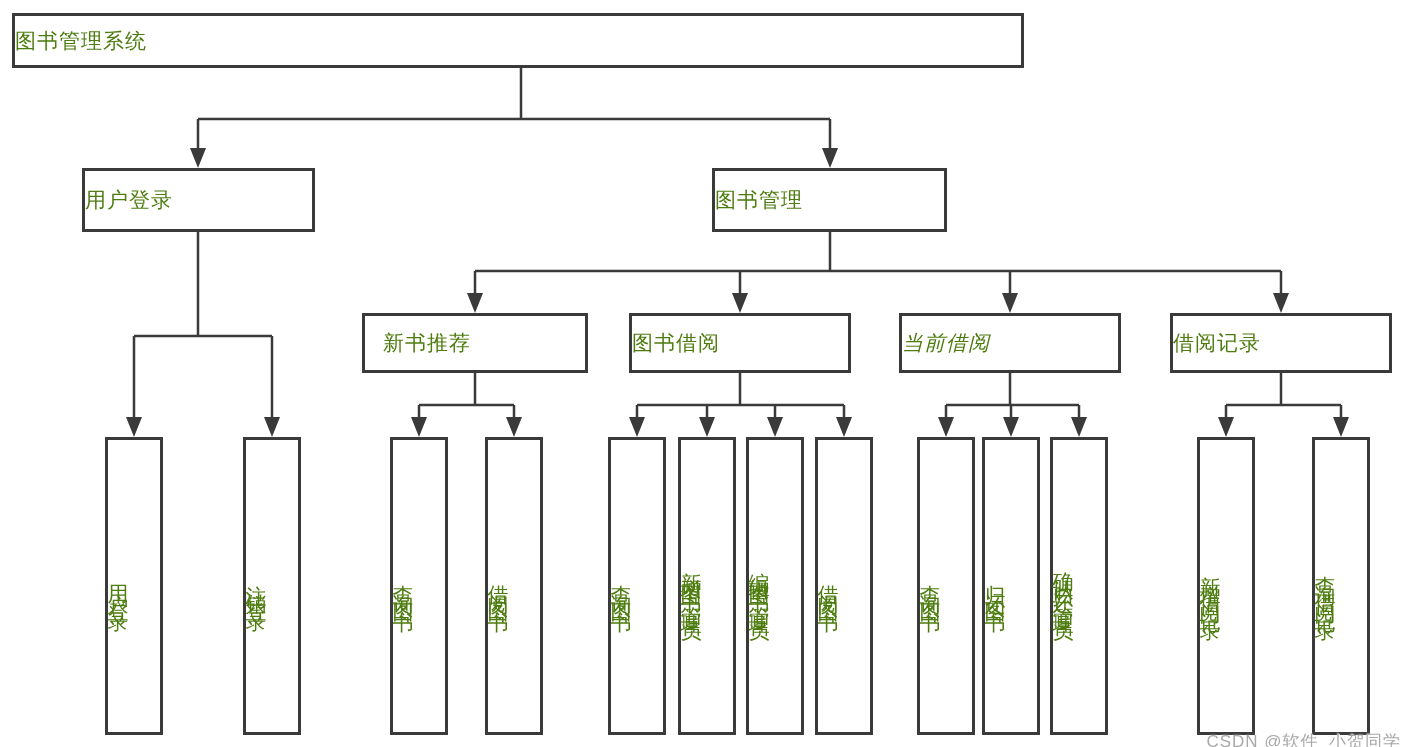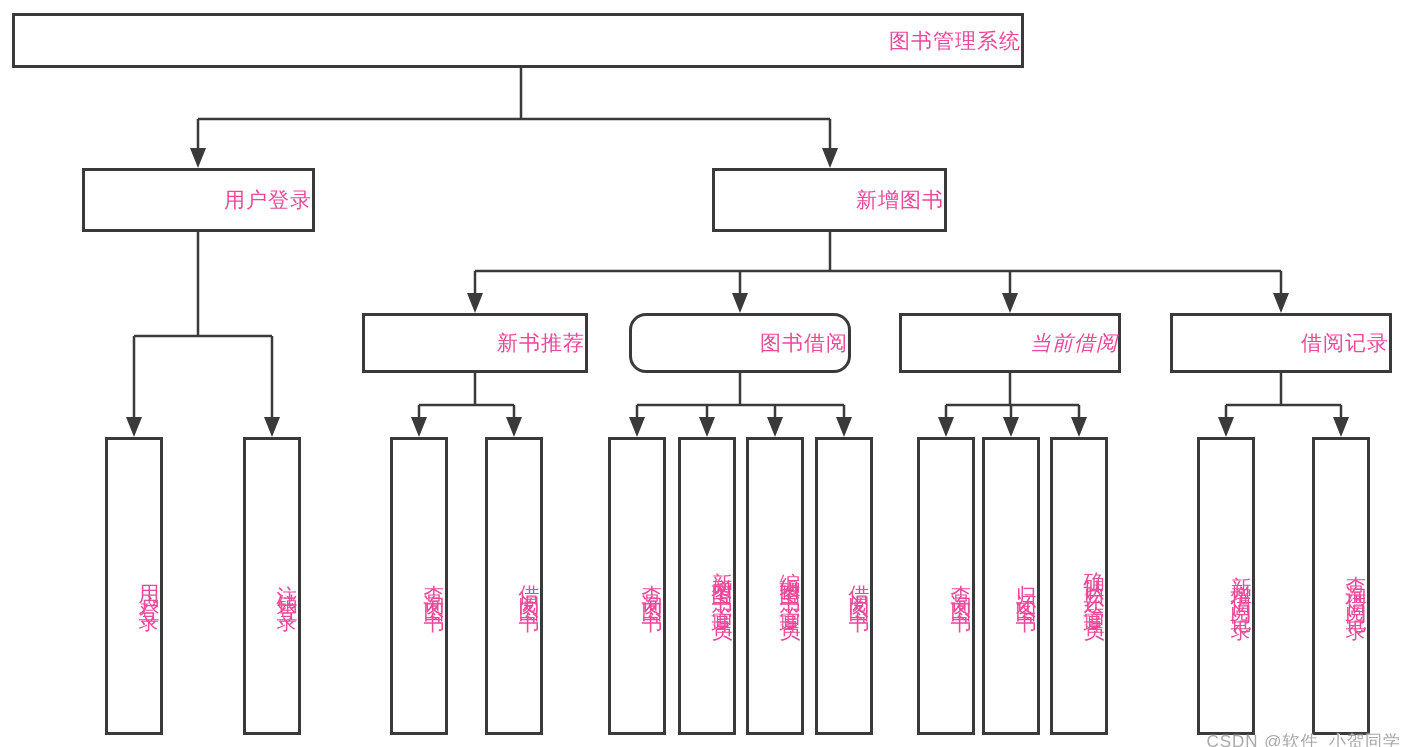--- a/index.html
+++ b/index.html
@@ -16,22 +16,22 @@
     left: 0; top: 0;
     width: 1405px; height: 747px;
   }
   .box {
     position: absolute;
     box-sizing: border-box;
     border: 3px solid #3a3a3a;
     background: #ffffff;
     display: flex;
     align-items: center;
-    justify-content: flex-end;
-    color: #ec4899;
+    justify-content: flex-start;
+    color: #4d7c0f;
   }
   .h-label { font-size: 21px; letter-spacing: 1px; white-space: nowrap; }
   .leaf {
     width: 58px;
     height: 298px;
     top: 437px;
   }
   .v-label {
     writing-mode: vertical-lr;
     text-orientation: upright;
@@ -49,21 +49,21 @@
     letter-spacing: 1px;
     text-shadow: 0 0 2px #ffffff, 1px 1px 0 #ffffff;
     white-space: nowrap;
     margin-top: 16px;
   }
   
   #n-root        { left: 12px;   top: 13px;  width: 1012px; height: 55px; }
   #n-user-login  { left: 82px;   top: 168px; width: 233px;  height: 64px; }
   #n-book-mgmt   { left: 712px;  top: 168px; width: 235px;  height: 64px; }
   #n-new-book    { left: 362px;  top: 313px; width: 226px;  height: 60px; padding-left: 18px; }
-  #n-borrow      { left: 629px;  top: 313px; width: 222px;  height: 60px; border-radius: 17px; }
+  #n-borrow      { left: 629px;  top: 313px; width: 222px;  height: 60px; }
   #n-current     { left: 899px;  top: 313px; width: 222px;  height: 60px; font-style: italic; }
   #n-records     { left: 1170px; top: 313px; width: 222px;  height: 60px; }
   #l-a1 { left: 105px; }  #l-a2 { left: 243px; }
   #l-b1 { left: 390px; }  #l-b2 { left: 485px; }
   #l-c1 { left: 608px; }  #l-c2 { left: 678px; }  #l-c3 { left: 746px; }  #l-c4 { left: 815px; }
   #l-d1 { left: 917px; }  #l-d2 { left: 982px; }  #l-d3 { left: 1050px; }
   #l-e1 { left: 1197px; } #l-e2 { left: 1312px; }
 </style>
 </head>
 <body>
@@ -121,21 +121,21 @@
   </svg>
 
   <div class="box" id="n-root">
     <span class="h-label">图书管理系统</span>
   </div>
 
   <div class="box" id="n-user-login">
     <span class="h-label">用户登录</span>
   </div>
   <div class="box" id="n-book-mgmt">
-    <span class="h-label">新增图书</span>
+    <span class="h-label">图书管理</span>
   </div>
 
   <div class="box" id="n-new-book">
     <span class="h-label">新书推荐</span>
   </div>
   <div class="box" id="n-borrow">
     <span class="h-label">图书借阅</span>
   </div>
   <div class="box" id="n-current">
     <span class="h-label">当前借阅</span>

